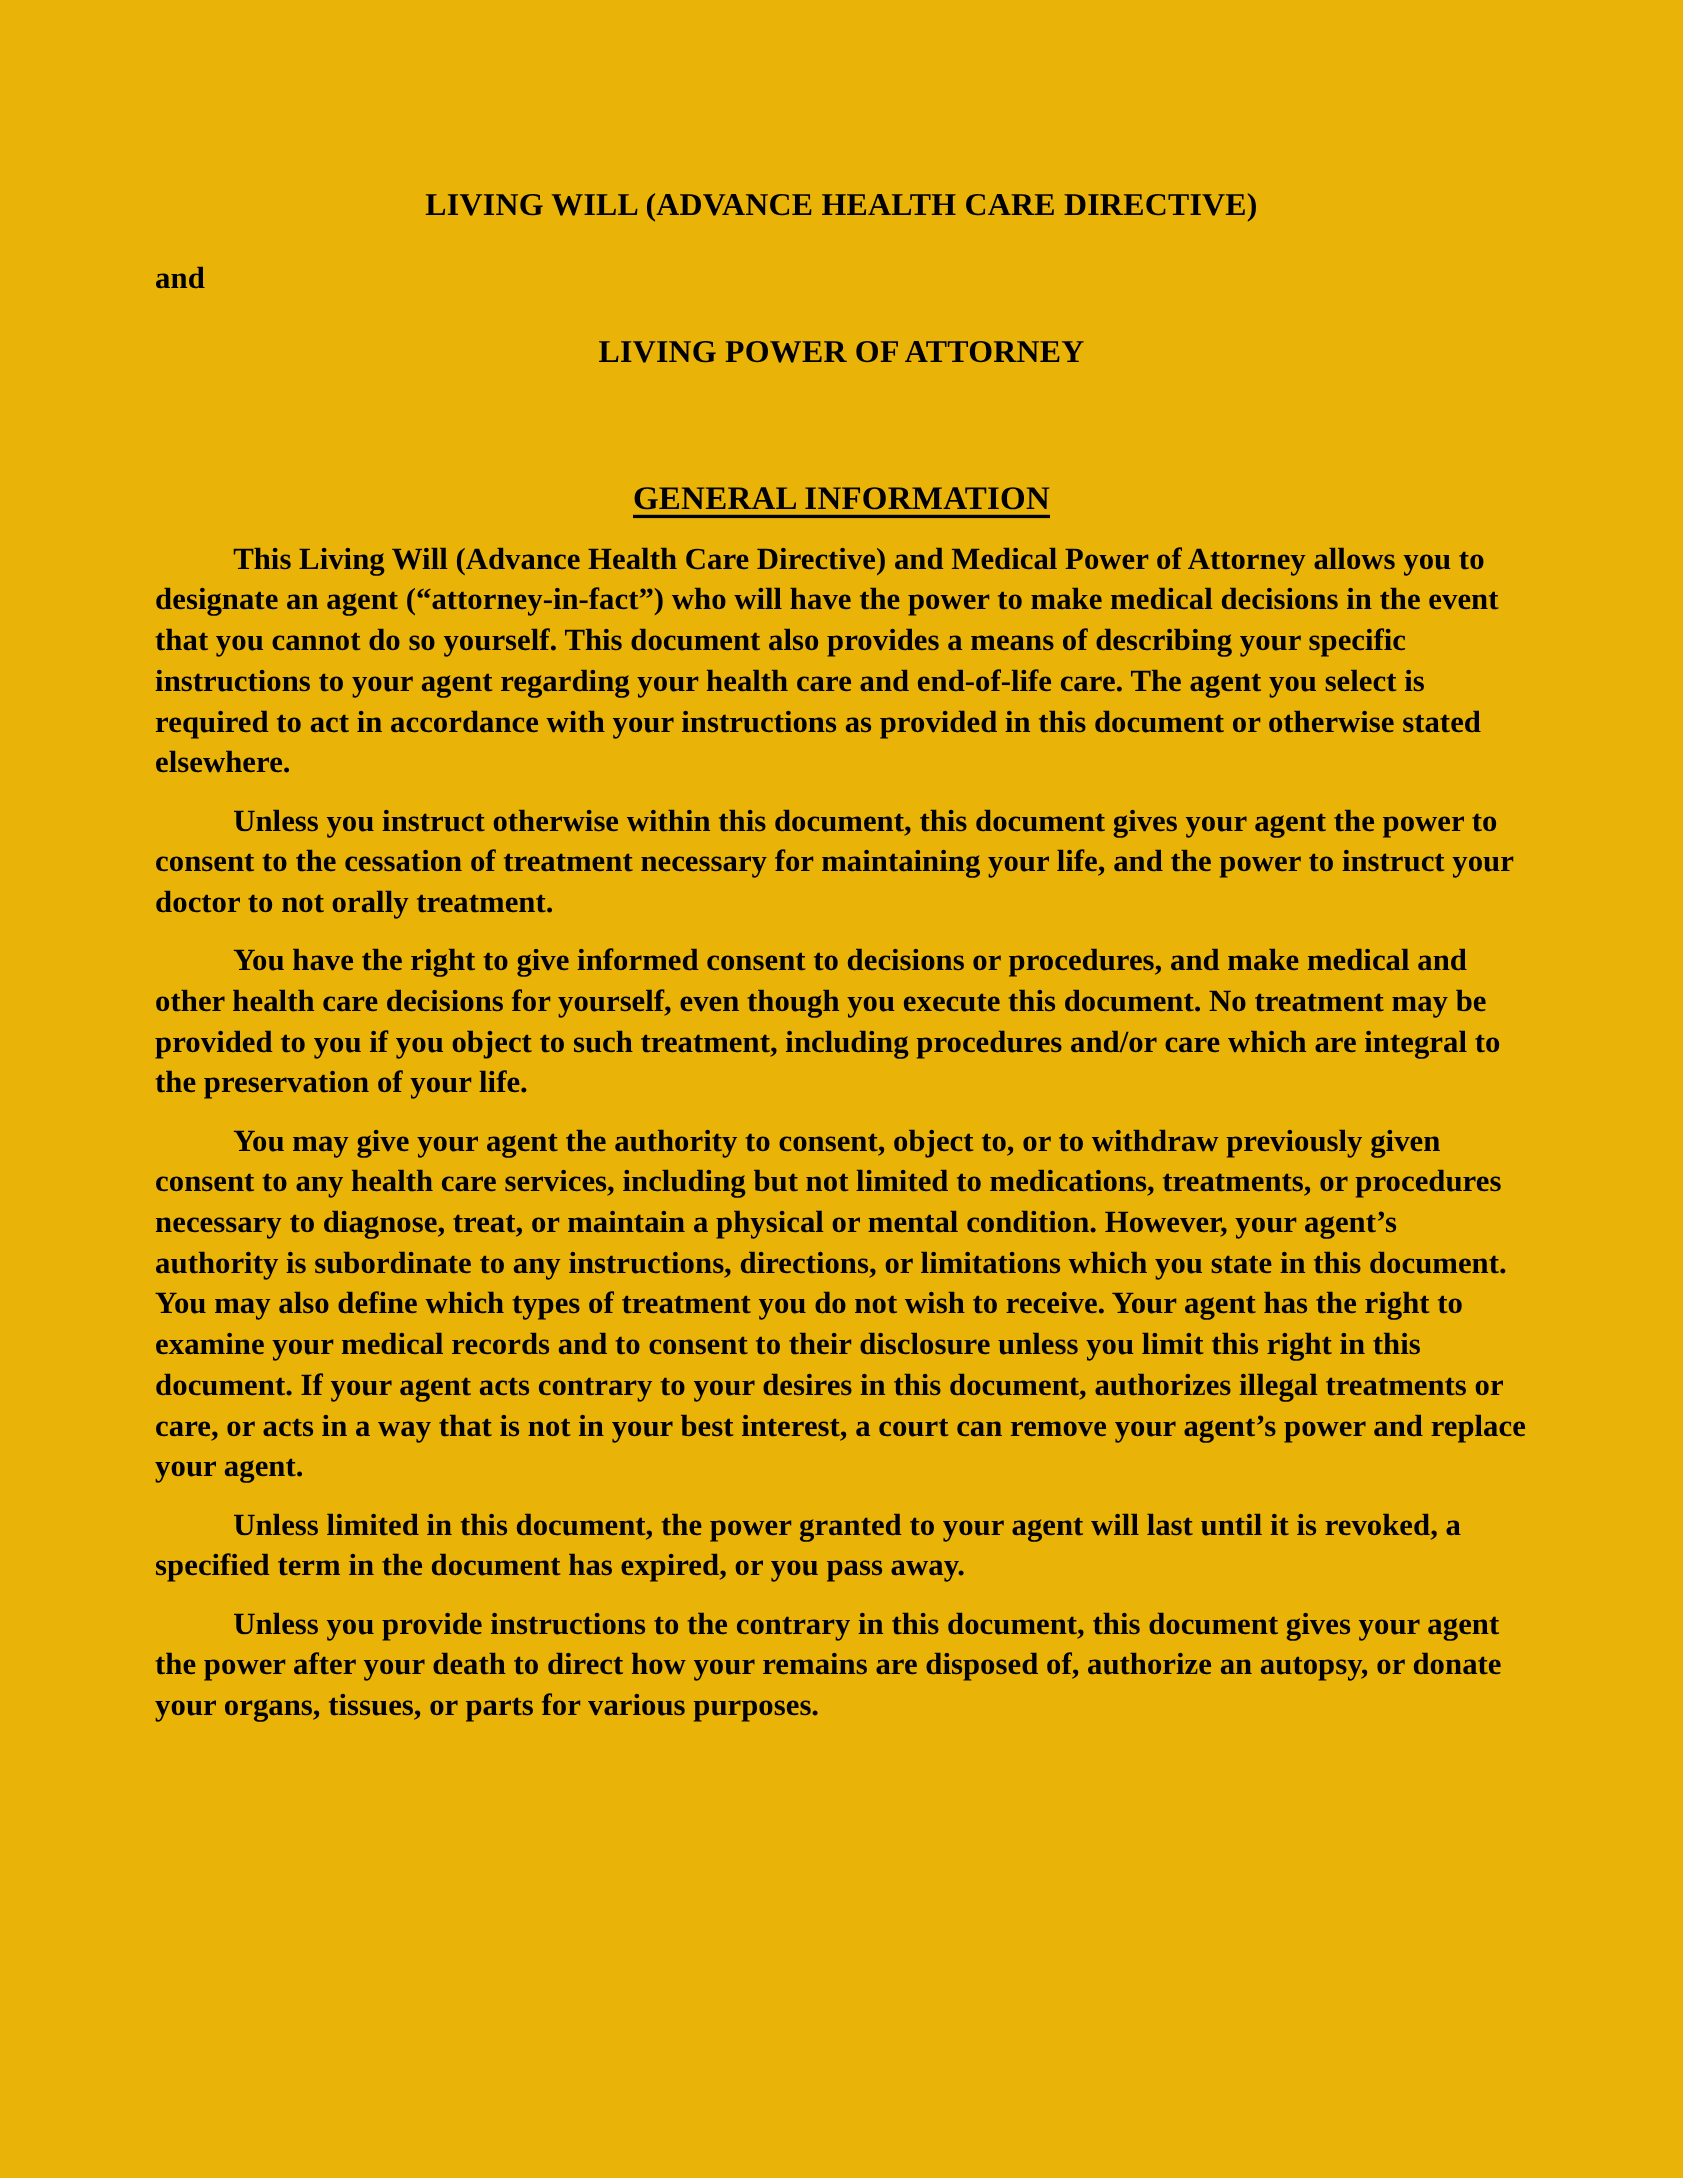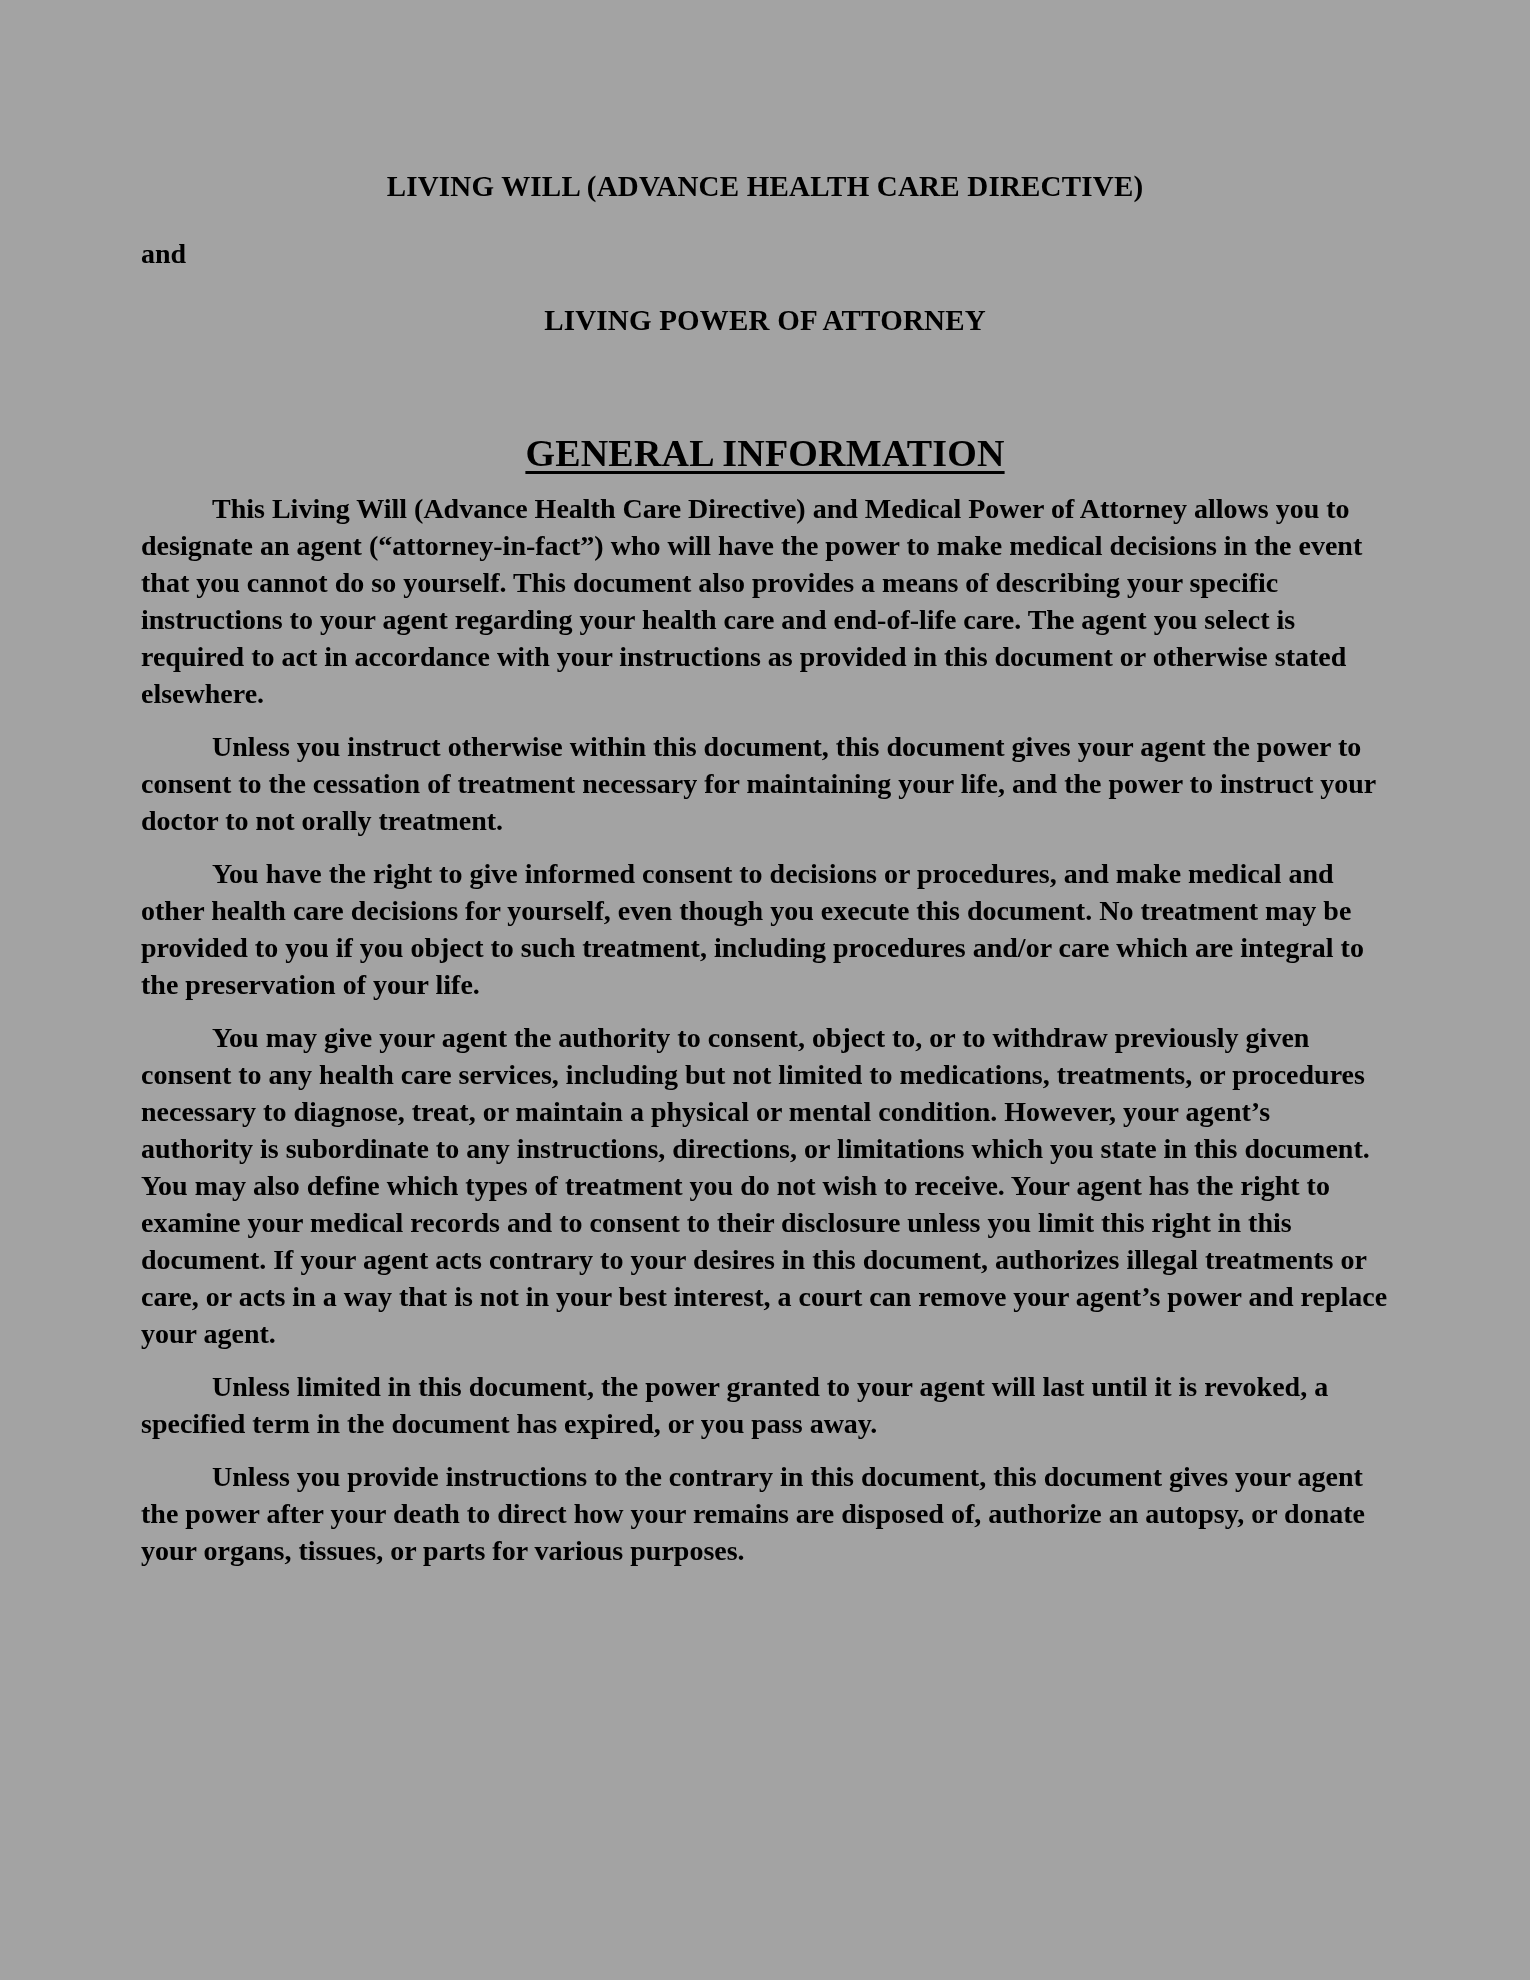--- a/index.html
+++ b/index.html
@@ -4,21 +4,21 @@
 <style>
   html, body {
     margin: 0;
     padding: 0;
     background: #ffffff;
   }
   .page {
     position: relative;
     width: 1530px;
     height: 1980px;
-    background: #a3a3a3;
+    background: #eab308;
     color: #000000;
     font-family: "Liberation Serif", "DejaVu Serif", serif;
     font-weight: bold;
     box-sizing: border-box;
     overflow: hidden;
   }
   .content {
     box-sizing: border-box;
     padding: 168px 141px 0 141px;
     font-size: 28px;
@@ -29,21 +29,21 @@
     font-size: 29px;
     margin: 0;
     letter-spacing: 0.2px;
   }
   .title-conjunction {
     font-size: 28px;
     margin: 30px 0 30px 0;
   }
   .section-heading {
     text-align: center;
-    font-size: 38px;
+    font-size: 30px;
     text-decoration: underline;
     text-underline-offset: 5px;
     text-decoration-thickness: 3px;
     margin: 96px 0 0 0;
     letter-spacing: 0.2px;
   }
   .doc-body {
     margin-top: 18px;
   }
   .para {

